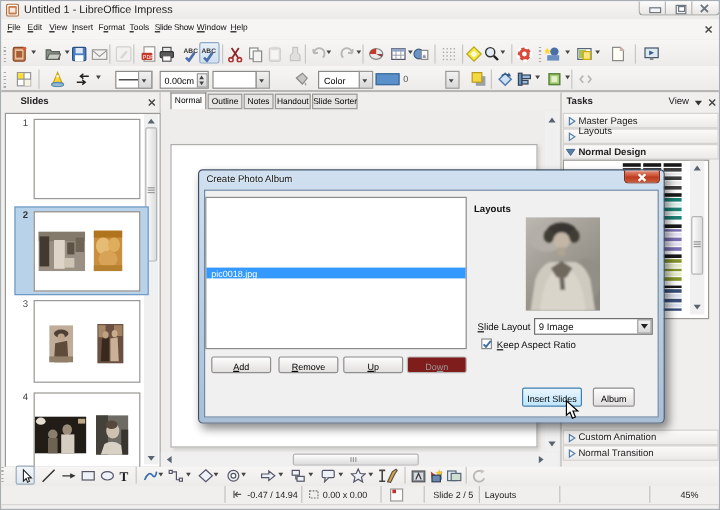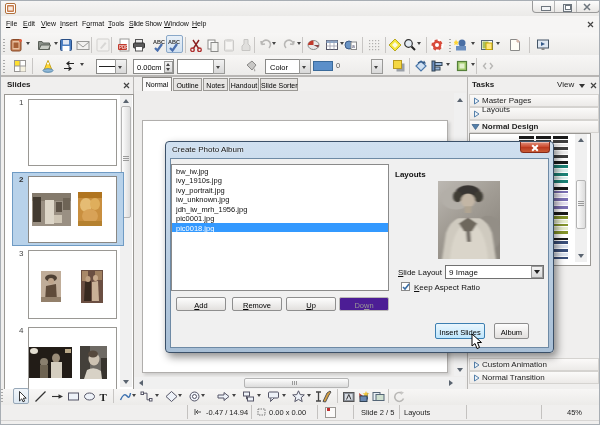--- a/index.html
+++ b/index.html
@@ -10,20 +10,21 @@
 </style></head>
 <body>
 <div id="win">
 
 <div class="abs" style="left:0;top:0;width:600px;height:15px;background:linear-gradient(#f6f5f4,#ebeae8);"></div>
 <svg class="abs" style="left:4px;top:2px" width="11" height="11" viewBox="0 0 11 11">
       <rect x="0.5" y="0.5" width="10" height="10" rx="1.5" fill="#fff" stroke="#b0703c"></rect>
       <rect x="2" y="2" width="7" height="7" rx="1" fill="#c77b4a"></rect>
       <rect x="3.2" y="3.5" width="4.6" height="4" fill="#f7e9de"></rect>
     </svg>
+<div class="abs" style="left:19px;top:2px;font-size:9px;color:#222;">Untitled 1 - LibreOffice Impress</div>
 
 <div class="abs" style="left:531px;top:0;width:66px;height:11px;background:linear-gradient(#fdfdfd,#e8e6e4);border:1px solid #9a9a9a;border-top:none;border-radius:0 0 4px 4px;"></div>
 <div class="abs" style="left:553px;top:0;width:1px;height:11px;background:#b5b5b5;"></div>
 <div class="abs" style="left:575px;top:0;width:1px;height:11px;background:#b5b5b5;"></div>
 <div class="abs" style="left:540px;top:5px;width:8px;height:3px;border:1px solid #6e767e;background:#f2f4f6;"></div>
 <div class="abs" style="left:562px;top:2.5px;width:7px;height:6px;border:1px solid #6e767e;background:#f2f4f6;"></div>
 <div class="abs" style="left:563.5px;top:4px;width:4px;height:3px;border:1px solid #6e767e;background:#fff;"></div>
 <svg class="abs" style="left:582px;top:2px" width="8" height="8">
       <path d="M1 1 L7 7 M7 1 L1 7" stroke="#6e767e" stroke-width="1.5"></path>
     </svg>
@@ -331,21 +332,21 @@
       <div class="abs" style="left:475px;top:57px;width:1px;height:16px;background:#c8c6c4;"></div>
       <div class="abs" style="left:480px;top:58px;width:14px;height:14px;">
         <svg width="14" height="14" viewBox="0 0 14 14">
           <path d="M5 4 L2.5 7 L5 10 M9 4 L11.5 7 L9 10" stroke="#b8b7b5" stroke-width="1.4" fill="none"></path>
         </svg>
       </div>
     </div>
 <div class="abs" style="left:0;top:74px;width:600px;height:2px;background:#b8b6b4;"></div>
 
 <div class="abs" style="left:0;top:76px;width:132px;height:312px;background:#f0efee;border-right:1px solid #b8b6b4;"></div>
-<div class="abs" style="left:6px;top:79px;font-size:8px;font-weight:bold;color:#222;">Slides</div>
+<div class="abs" style="left:16px;top:79px;font-size:8px;font-weight:bold;color:#222;">Slides</div>
 <svg class="abs" style="left:122px;top:81px" width="7" height="7">
       <path d="M1 1 L6 6 M6 1 L1 6" stroke="#444" stroke-width="1.2"></path>
     </svg>
 <div class="abs" style="left:3px;top:93px;width:128px;height:294px;background:#fff;border:1px solid #9a9894;"></div>
 
 <div class="abs" style="left:119px;top:94px;width:12px;height:292px;background:#f0f0f0;"></div>
 <div class="abs" style="left:120px;top:95px;width:10px;height:10px;">
       <svg width="10" height="10">
         <polygon points="5,3 8,7 2,7" fill="#5a6470"></polygon>
       </svg>
@@ -778,28 +779,27 @@
  <div class="abs" style="left:7px;top:4px;font-size:8px;color:#111;text-shadow:0 0 2px #fff;">Create Photo Album</div>
 
  <div class="abs" style="left:355px;top:1px;width:30px;height:11px;background:linear-gradient(#e0917e,#cd5034 45%,#bb3a20 55%,#ca5c36);border:1px solid #862a18;border-top:none;border-radius:0 0 3.5px 3.5px;box-sizing:border-box;box-shadow:inset 0 1px 0 rgba(255,255,255,0.4);"></div>
  <svg class="abs" style="left:366px;top:2.5px" width="8" height="8">
         <path d="M1.2 1.2 L6.8 6.8 M6.8 1.2 L1.2 6.8" stroke="#fff" stroke-width="2"></path>
       </svg>
 
  <div class="abs" style="left:5px;top:17px;width:379px;height:190px;background:#f0f0f0;border:1px solid #6e8aa5;box-sizing:border-box;"></div>
 
  <div class="abs" style="left:6px;top:23px;width:218px;height:127px;background:#fff;border:1px solid #8a8a8a;box-sizing:border-box;"></div>
- <div class="abs" style="left:11px;top:26px;font-size:7.5px;color:#111;line-height:9.4px;">bw_iw.jpg<br>ivy_1910s.jpg<br>ivy_portrait.jpg<br>iw_unknown.jpg<br>jdh_iw_mrh_1956.jpg<br>pic0001.jpg</div>
  <div class="abs" style="left:7px;top:81.5px;width:216px;height:9.5px;background:#3399ff;"></div>
  <div class="abs" style="left:11px;top:82.5px;font-size:7.5px;color:#fff;">pic0018.jpg</div>
 
  <div class="abs grad" style="left:11px;top:156px;width:50px;height:14px;font-size:7.5px;text-align:center;padding-top:3px;box-sizing:border-box;"><span class="u">A</span>dd</div>
  <div class="abs grad" style="left:67px;top:156px;width:50px;height:14px;font-size:7.5px;text-align:center;padding-top:3px;box-sizing:border-box;"><span class="u">R</span>emove</div>
  <div class="abs grad" style="left:121px;top:156px;width:50px;height:14px;font-size:7.5px;text-align:center;padding-top:3px;box-sizing:border-box;"><span class="u">U</span>p</div>
- <div class="abs" style="left:174px;top:156px;width:50px;height:14px;font-size:7.5px;text-align:center;padding-top:3px;box-sizing:border-box;background:#4c1d95;border:1px solid #bab8b6;border-radius:2px;color:#9a9896;">Do<span class="u">w</span>n</div>
+ <div class="abs" style="left:174px;top:156px;width:50px;height:14px;font-size:7.5px;text-align:center;padding-top:3px;box-sizing:border-box;background:#7f1d1d;border:1px solid #bab8b6;border-radius:2px;color:#9a9896;">Do<span class="u">w</span>n</div>
 
  <div class="abs" style="left:230px;top:29px;font-size:8px;font-weight:bold;color:#111;">Layouts</div>
  <svg class="abs" style="left:273px;top:40px" width="62" height="78" viewBox="0 0 62 90" preserveAspectRatio="none">
   <defs>
    <linearGradient id="pbg" x1="0" y1="0" x2="0.65" y2="1">
             <stop offset="0" stop-color="#bcb8b2"></stop>
             <stop offset="0.5" stop-color="#a19c94"></stop>
             <stop offset="1" stop-color="#8a857d"></stop>
           </linearGradient>
    <filter id="soft" x="-20%" y="-20%" width="140%" height="140%">

